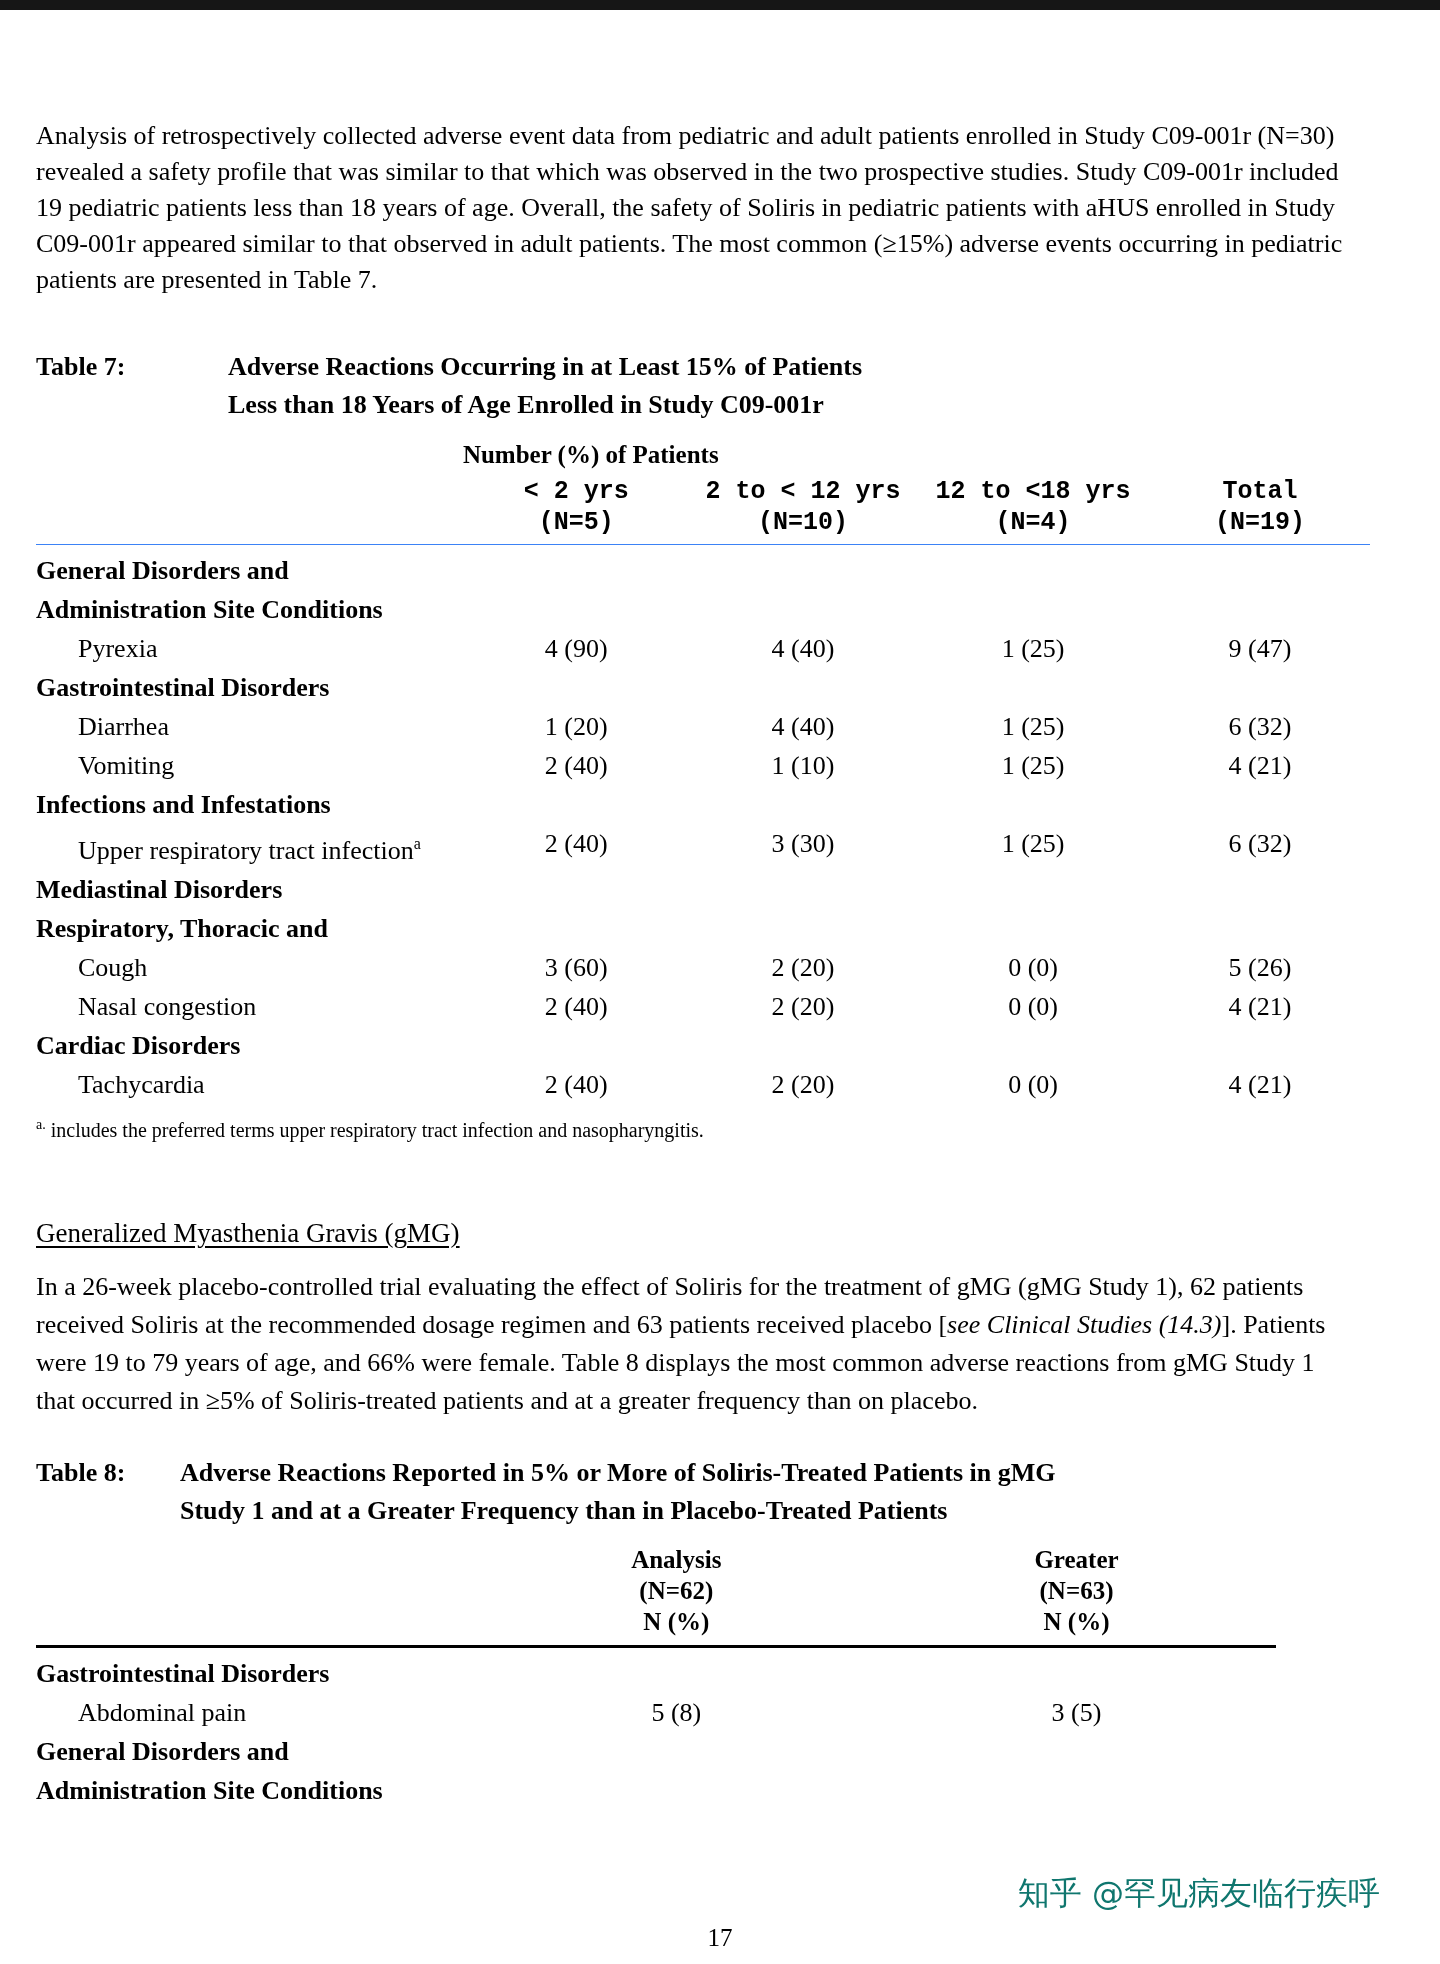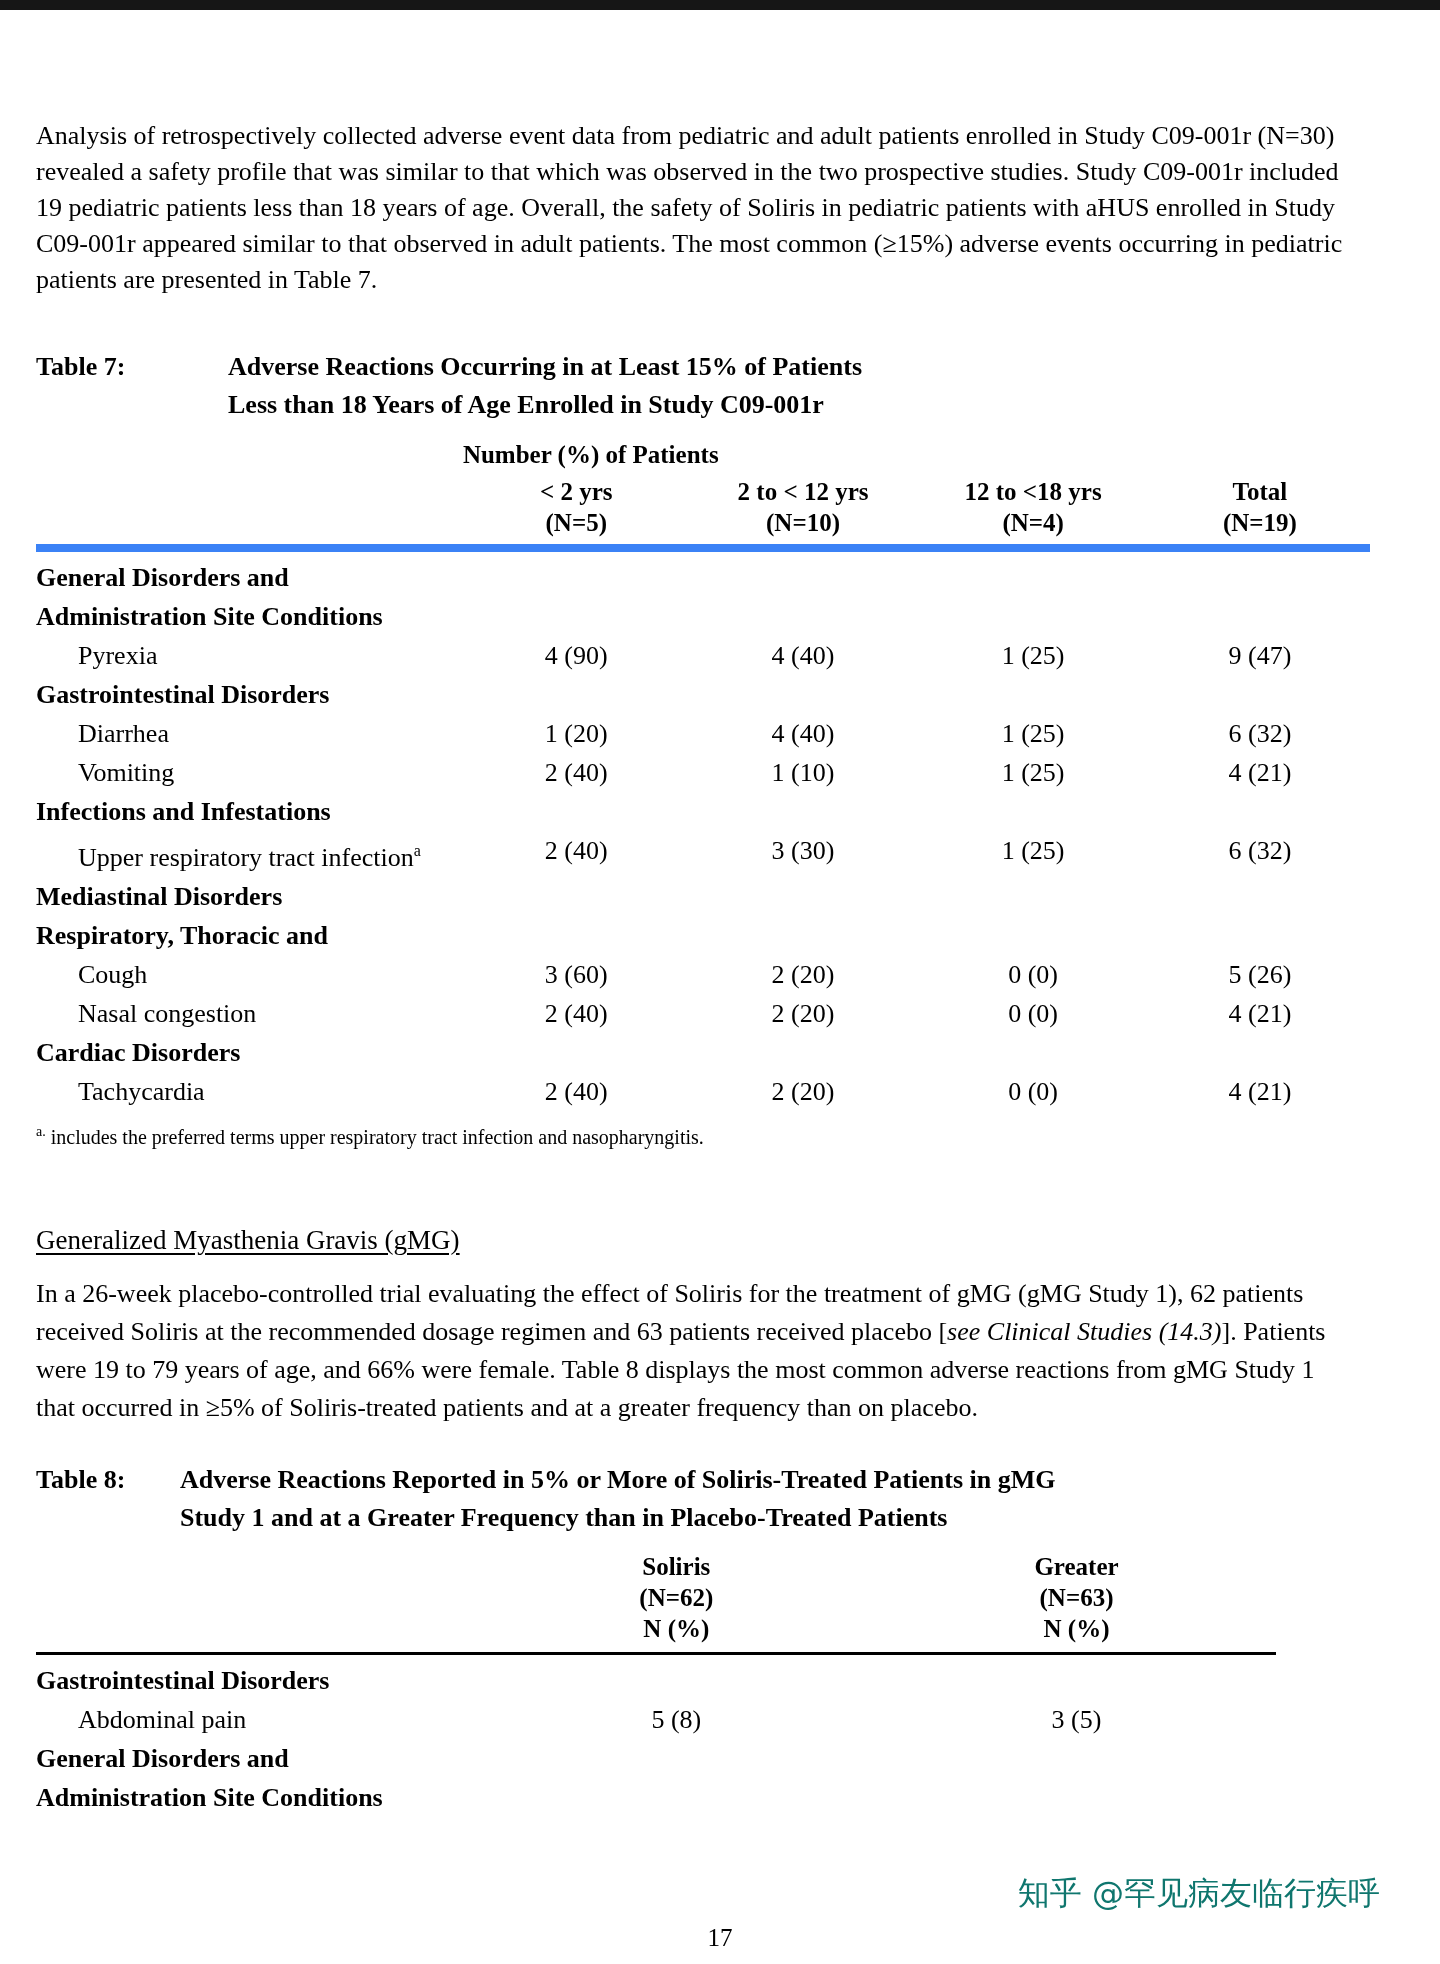--- a/index.html
+++ b/index.html
@@ -24,21 +24,21 @@
   .cap-label8 { width:144px; flex:0 0 144px; }
   .cap-title div { white-space:nowrap; }
 
   
   .t7 { margin-top:14px; }
   .group-row { text-align:left; font-weight:bold; font-size:25px; line-height:34px;
                margin-left:32%; width:51%; }
   .t7-grid { display:grid; grid-template-columns:32% 17% 17% 17.5% 16.5%; }
   .t8-grid { display:grid; grid-template-columns:33% 30% 30% 7%; }
   .hcell { text-align:center; font-weight:bold; font-size:25px; line-height:31px; padding:4px 0 6px 0; }
-  .t7-head { border-bottom:8px solid #3b82f6; }
+  .t7-head { border-bottom:1px solid #3b82f6;font-family:Liberation Mono, monospace; }
   .t-row { font-size:26px; line-height:39px; }
   .cat { font-weight:bold; grid-column:1 / -1; }
   .item { padding-left:42px; }
   .cell { text-align:center; }
   .rows7 { padding-top:6px; }
 
   .footnote { margin-top:8px; font-size:20px; line-height:26px; }
   .footnote sup { font-size:14px; }
 
   sup.trade { font-size:16px; }
@@ -189,21 +189,21 @@
     <div class="cap-title">
       <div>Adverse Reactions Reported in 5% or More of Soliris-Treated Patients in gMG</div>
       <div>Study 1 and at a Greater Frequency than in Placebo-Treated Patients</div>
     </div>
   </div>
 
   <div class="t8">
     <div class="t8-grid t8-head">
       <div class="hcell"></div>
       <div class="hcell">
-        <div>Soliris</div>
+        <div>Analysis</div>
         <div>(N=62)</div>
         <div>N (%)</div>
       </div>
       <div class="hcell">
         <div>Greater</div>
         <div>(N=63)</div>
         <div>N (%)</div>
       </div>
       <div class="hcell"></div>
     </div>

